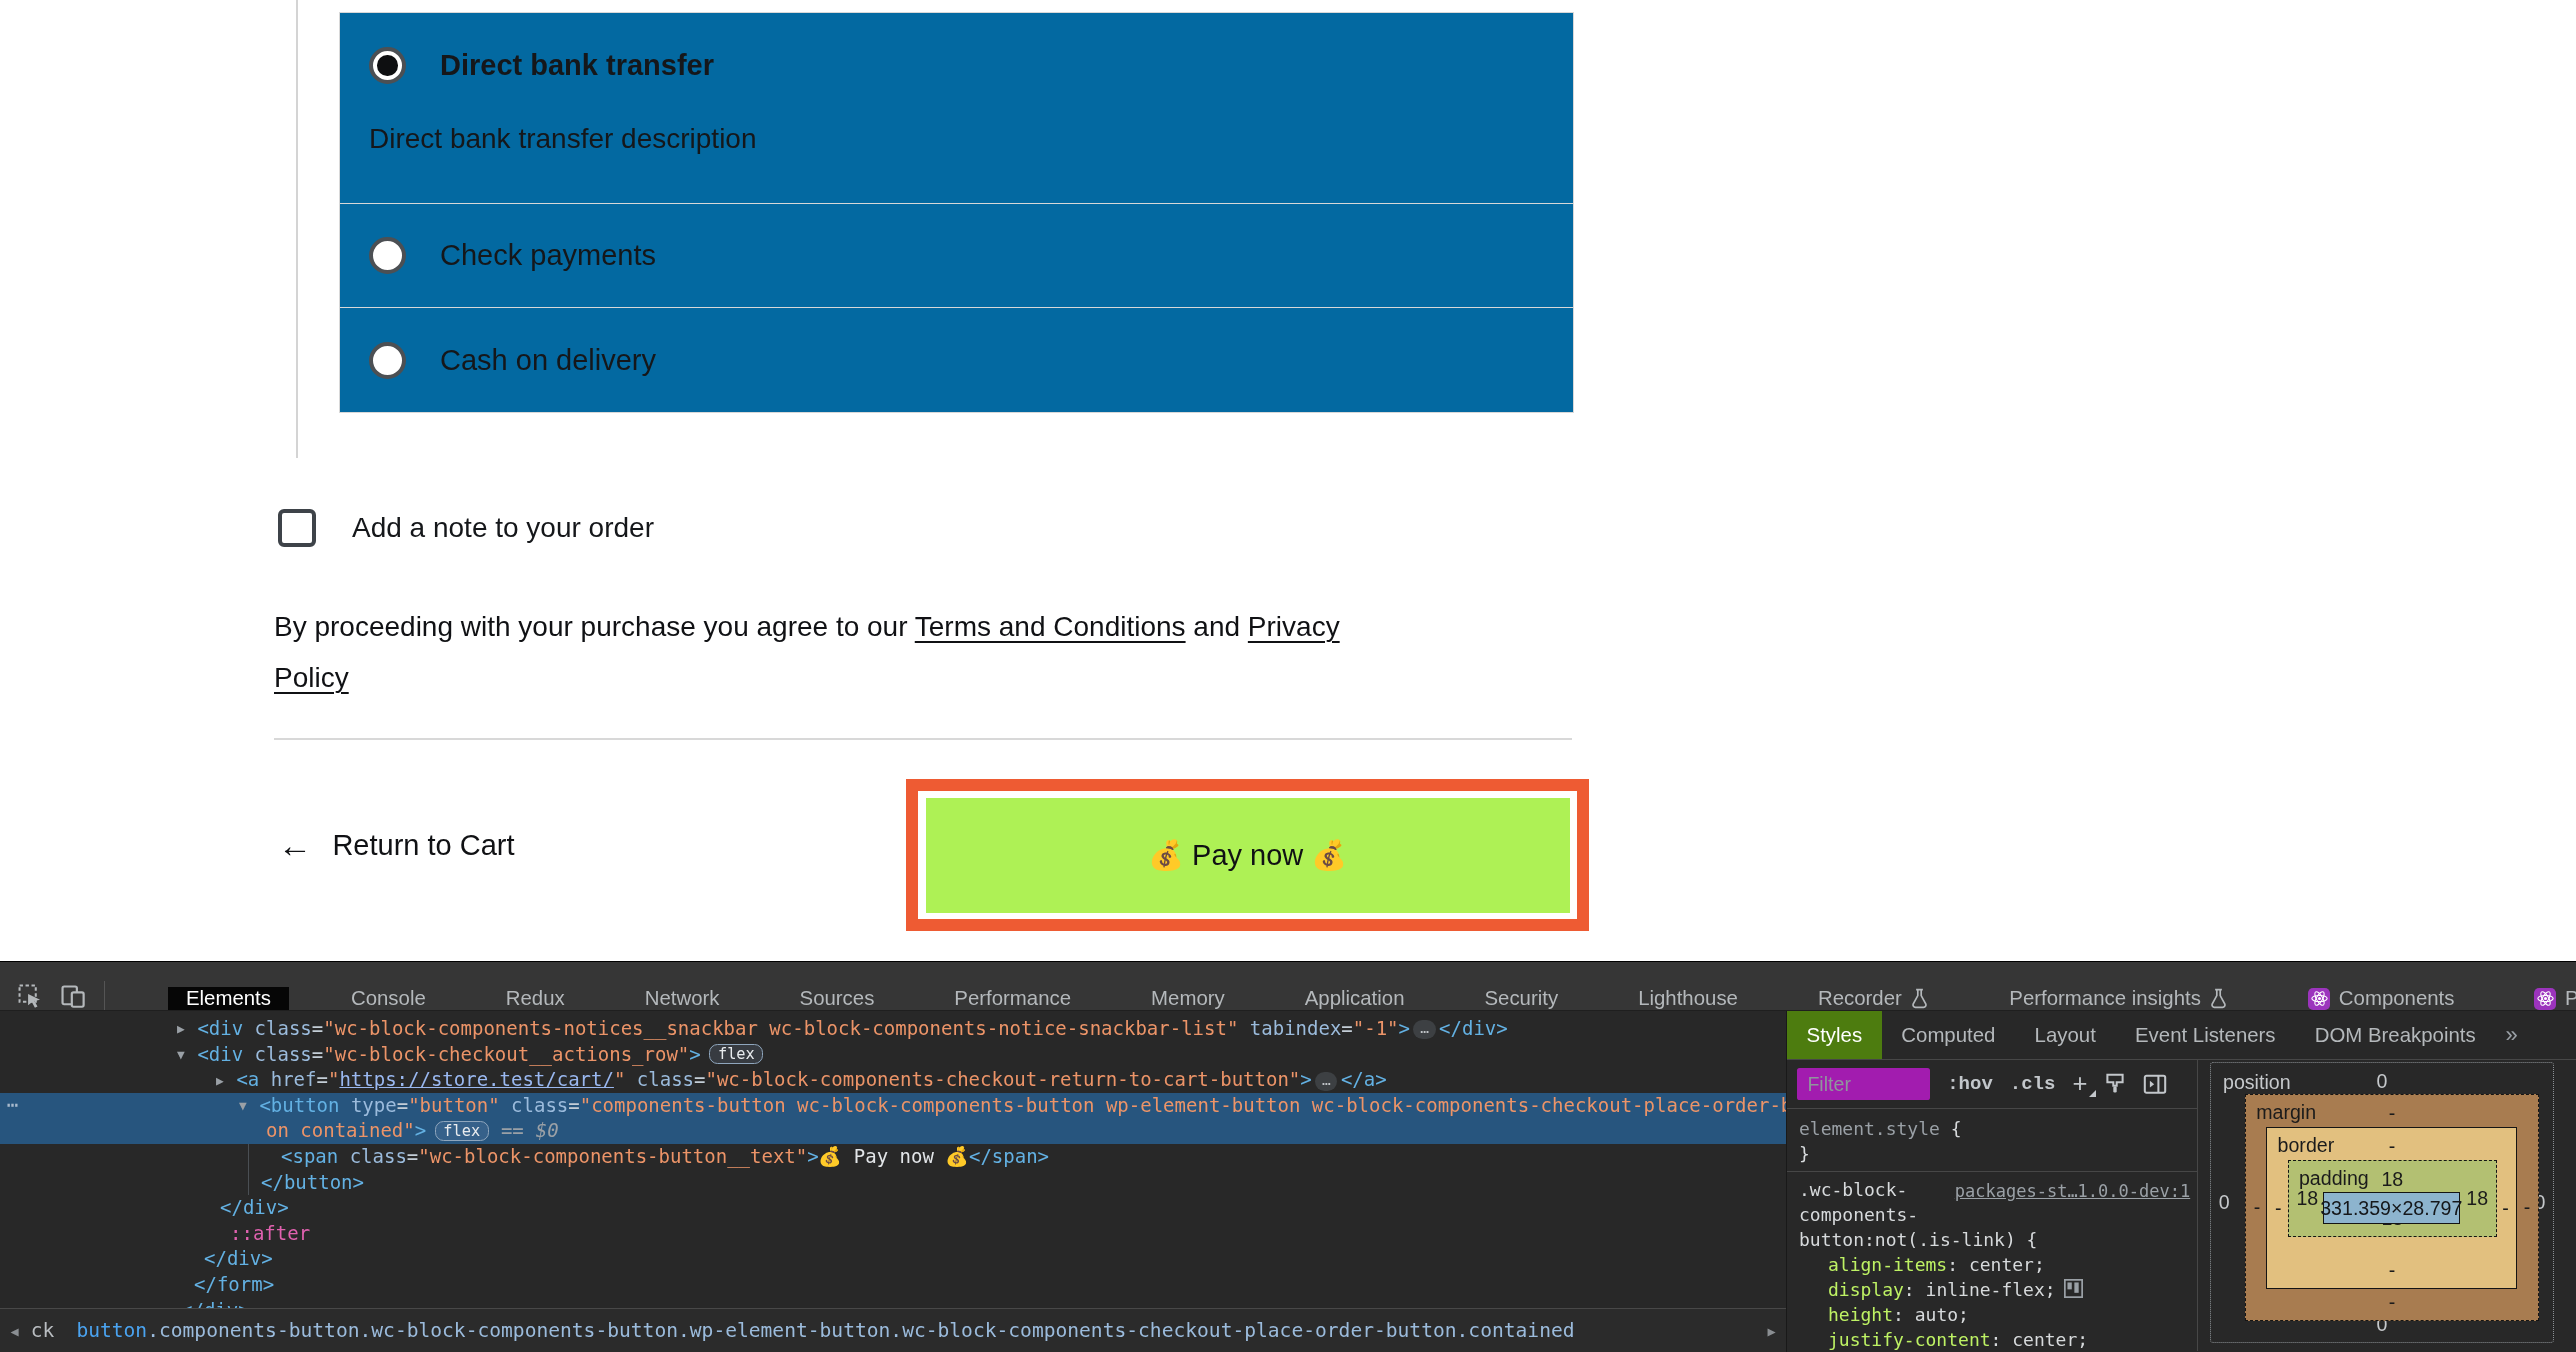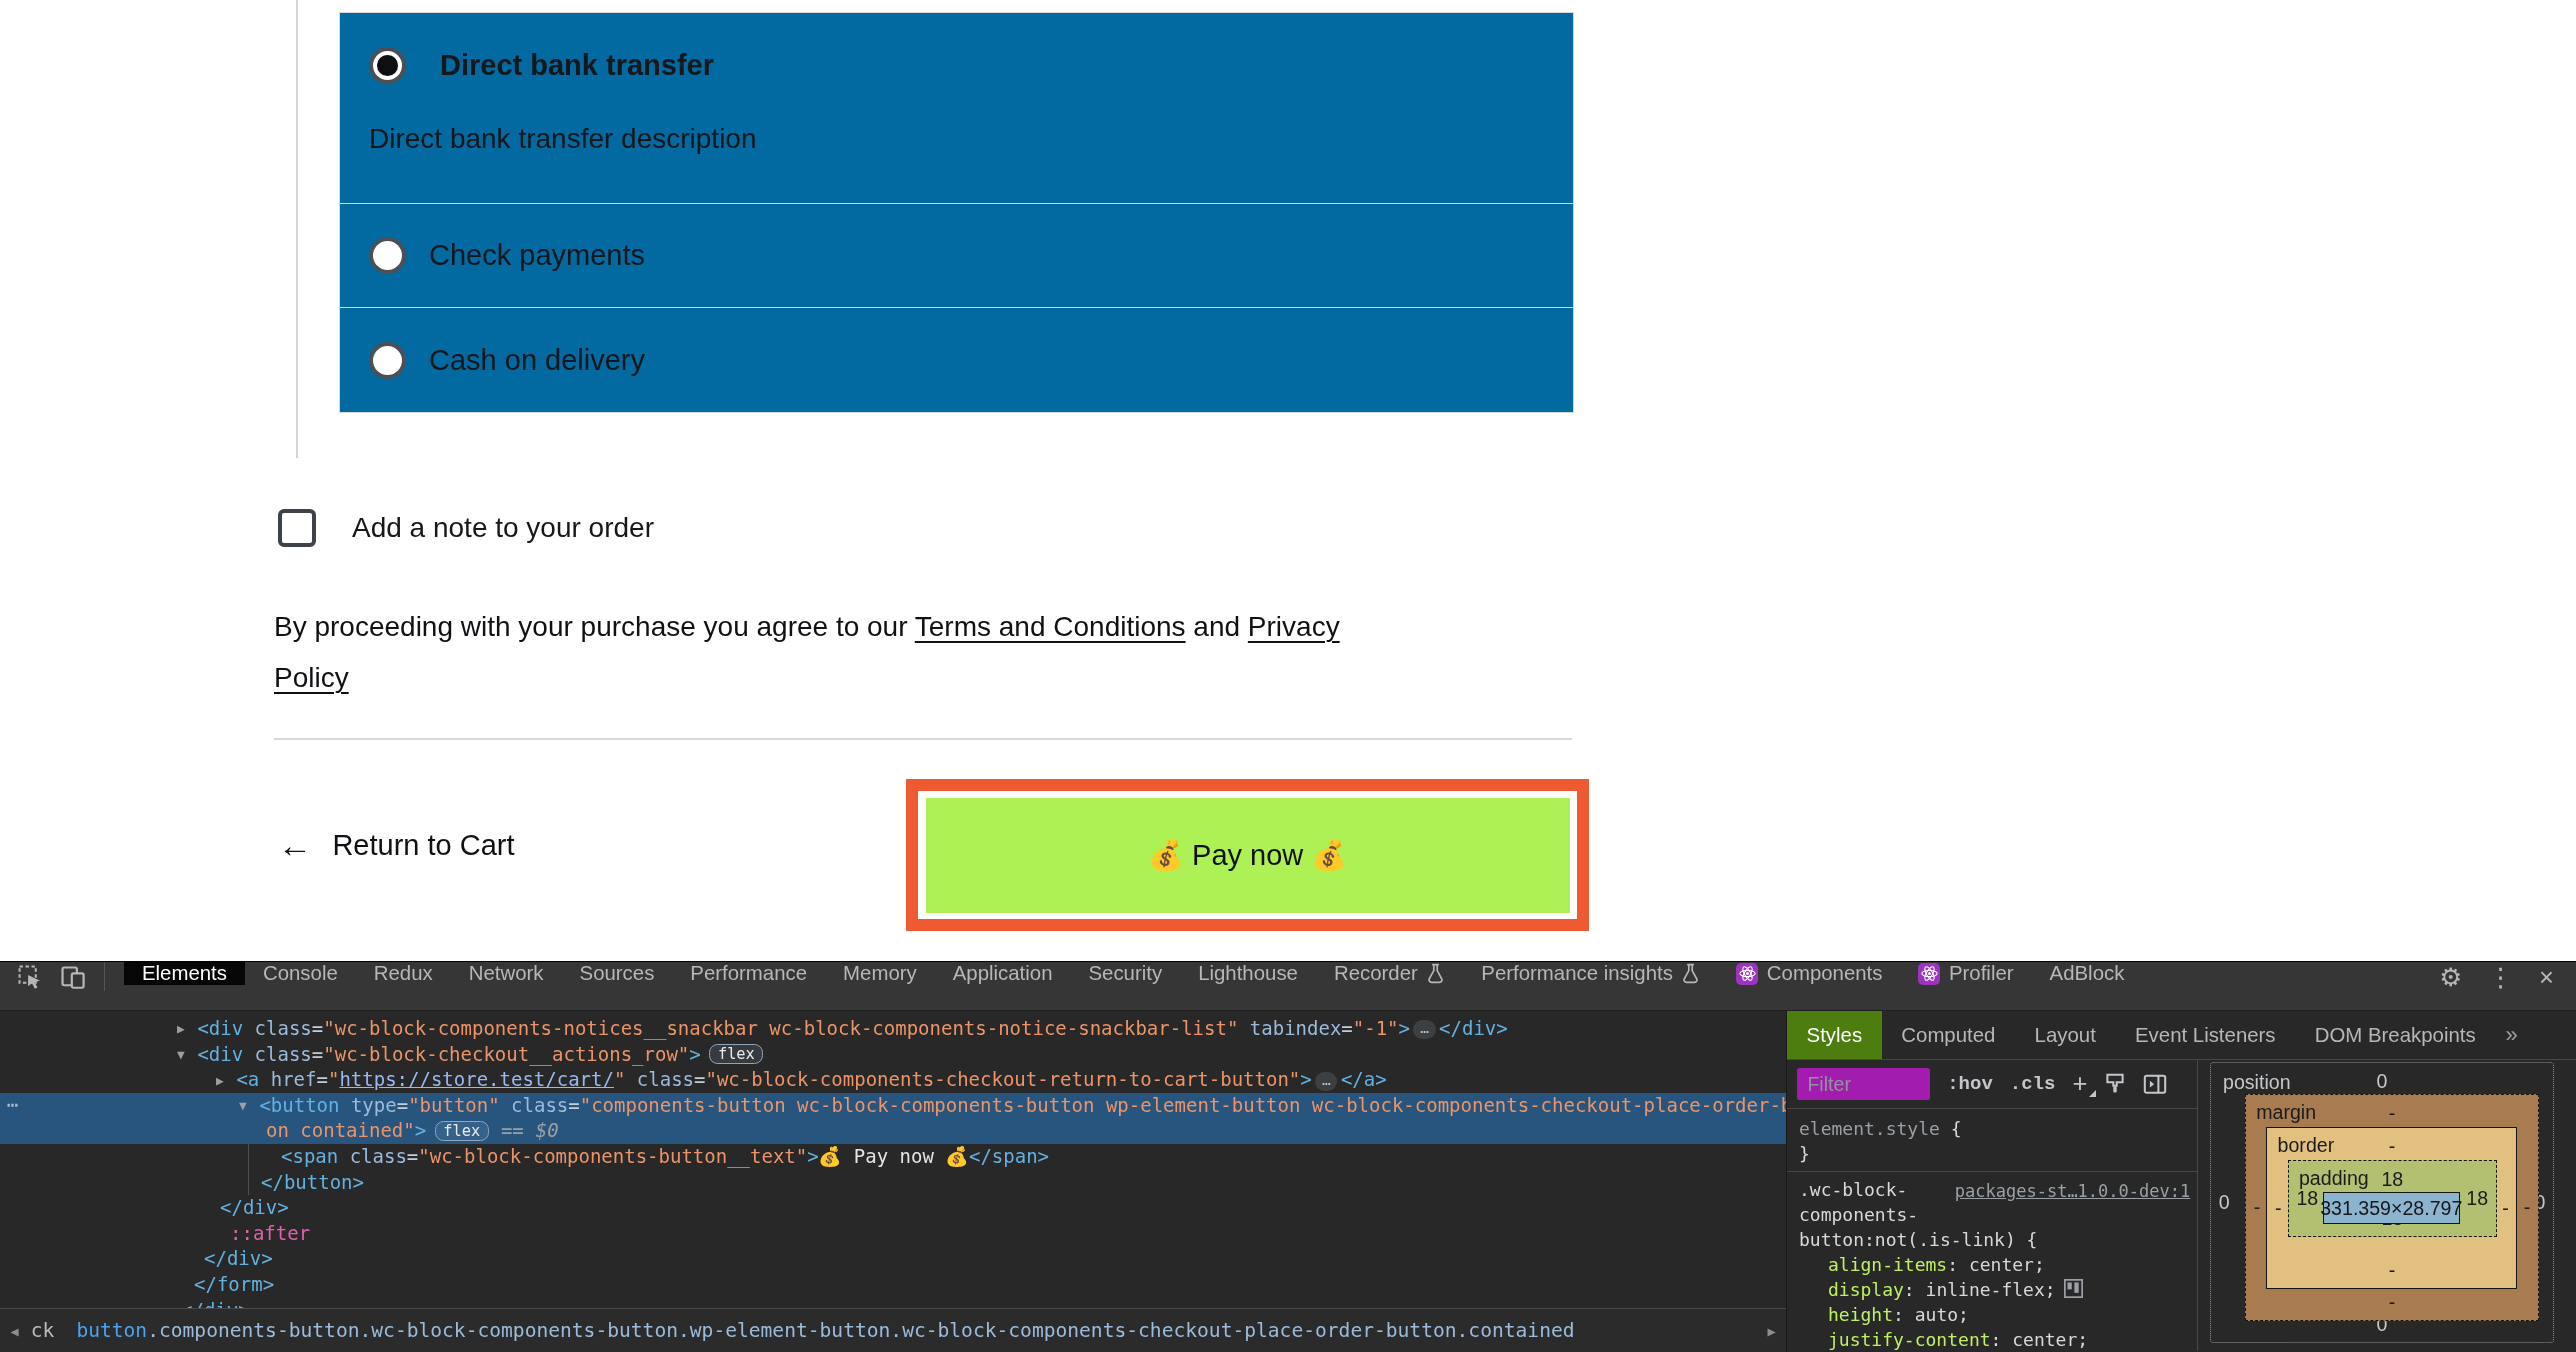--- a/index.html
+++ b/index.html
@@ -10,21 +10,21 @@
   #page-area { position:absolute; left:0; top:0; width:2576px; height:961px; background:#fff; }
   #left-vline { position:absolute; left:296px; top:0; width:1.7px; height:458px; background:#d4d4d4; }
 
   #paybox { position:absolute; left:339px; top:12px; width:1235px; border:1.7px solid #d8d8d8; background:#0369a1; }
   .pm-row1 { height:191px; padding:34px 17px 0 29px; border-bottom:1.7px solid #d8d8d8; }
   .radio-line { display:flex; align-items:center; gap:34px; }
   .radio { width:37px; height:37px; border:4.3px solid #4c5054; border-radius:50%; position:relative; flex:0 0 auto; background:#fff; }
   .radio.sel::after { content:""; position:absolute; inset:4.3px; background:#0e0f11; border-radius:50%; }
   .pm-title { font-size:29px; font-weight:700; color:#15171a; }
   .pm-desc { margin-top:39px; font-size:28px; color:#15171a; }
-  .pm-row { height:104px; display:flex; align-items:center; gap:23px; padding-left:29px; border-bottom:1.7px solid #d8d8d8; }
+  .pm-row { height:104px; display:flex; align-items:center; gap:34px; padding-left:29px; border-bottom:1.7px solid #d8d8d8; }
   .pm-row:last-child { border-bottom:none; }
   .pm-label { font-size:29px; color:#15171a; }
 
   #note-row { position:absolute; left:278px; top:509px; display:flex; align-items:center; gap:36px; }
   #note-checkbox { width:38px; height:38px; border:4.3px solid #3e4349; border-radius:6px; background:#fff; }
   #note-label { font-size:28px; color:#15171a; }
 
   #terms { position:absolute; left:274px; top:601px; width:1303px; font-size:28px; line-height:51px; color:#101114; }
   .tlink { text-decoration:underline; text-decoration-thickness:1.7px; text-underline-offset:5.1px; }
 
@@ -34,21 +34,21 @@
   #return-arrow { font-size:34px; line-height:1; }
 
   #pay-overlay { position:absolute; left:906px; top:779px; width:683px; height:152px;
                  border:12px solid #ee5b33; background:#fff; padding:6.8px 7.7px; }
   #pay-button { width:644px; height:115px; background:#aef155; display:flex; align-items:center; justify-content:center;
                 font-size:29px; color:#101114; cursor:pointer; }
 
   
   #devtools { position:absolute; left:0; top:961px; width:2576px; height:392px; background:#282828;
               border-top:1.7px solid #000; color:#bdc0c3; }
-  #dt-tabbar { height:49px; background:#363636; display:flex; align-items:flex-start; border-bottom:0.9px solid #1f1f1f; font-size:20.4px; }
+  #dt-tabbar { height:49px; background:#363636; display:flex; align-items:flex-end; border-bottom:0.9px solid #1f1f1f; font-size:20.4px;gap:44px; }
   #dt-toolbar-icons { display:flex; align-items:center; gap:17px; padding:0 15.3px 0 17px; }
   .tb-sep { width:1.7px; height:29px; background:#555; margin-right:3.4px; align-self:center; }
   .dt-tab { display:flex; align-items:center; gap:8.5px; padding:0 18px; color:#b4b8bb; cursor:pointer; white-space:nowrap; }
   .dt-tab.active { background:#060606; color:#fff; }
   .react-badge { width:22px; height:22px; border-radius:5.1px; background:#9c34bd; display:flex; align-items:center; justify-content:center; }
   #dt-right-icons { margin-left:auto; display:flex; align-items:center; gap:25.6px; padding-right:22px; color:#b4b8bb; }
   #dt-right-icons .glyph { font-size:25.6px; cursor:pointer; }
 
   #dt-body { position:relative; height:341px; }
 

